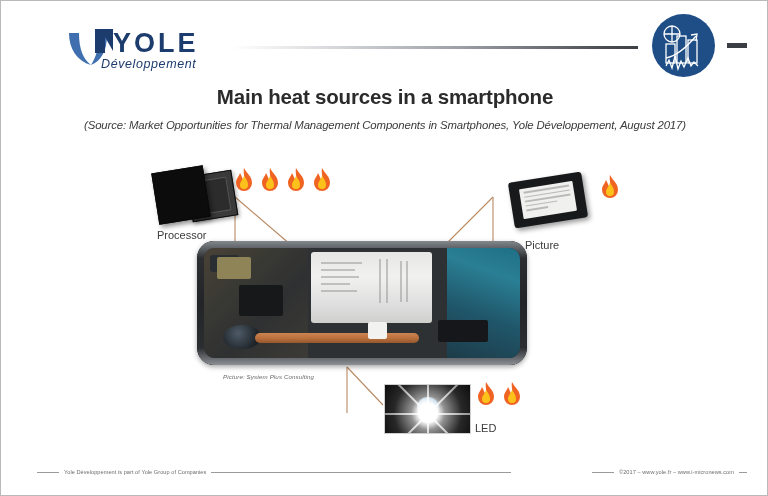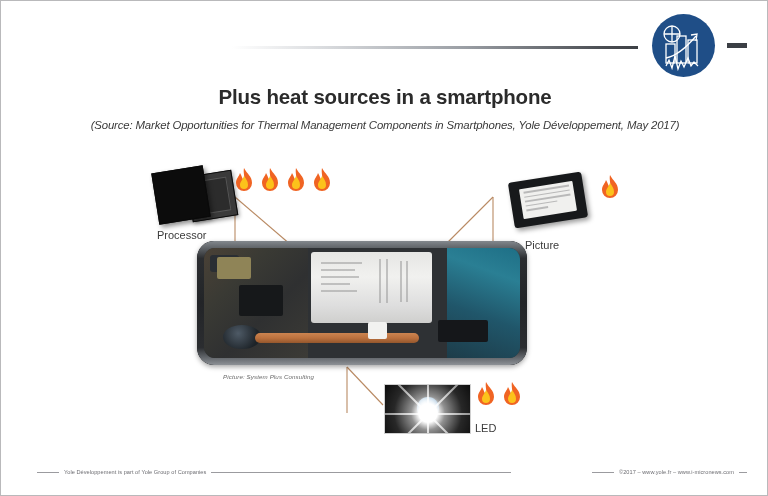--- a/index.html
+++ b/index.html
@@ -106,42 +106,51 @@
   #foot-l{position:absolute;left:36px;top:0;display:flex;align-items:center;gap:5px;}
   #foot-r{position:absolute;right:22px;top:0;display:flex;align-items:center;gap:5px;}
   .frule{height:1px;background:#9b9b9f;display:block;}
   .ftxt{font-size:5.6px;color:#6d6d72;white-space:nowrap;letter-spacing:.05px;}
 </style>
 </head>
 <body>
 
 <div id="slide">
 
+  <div id="logo">
+    <svg viewBox="0 0 150 58" xmlns="http://www.w3.org/2000/svg">
+      <path d="M8 14 C8 30 16 42 30 46 C22 40 18 30 18 14 Z" fill="#3f6fae"></path>
+      <path d="M30 46 C40 42 46 32 46 16 L38 16 C38 30 34 40 30 46 Z" fill="#3f6fae"></path>
+      <path d="M34 10 L34 34 L44 34 L44 18 L52 32 L52 10 Z" fill="#1c3c6e"></path>
+      <text x="52" y="33" font-family="Liberation Sans, sans-serif" font-size="27" font-weight="bold" fill="#1c3c6e" letter-spacing="3">YOLE</text>
+      <text x="40" y="49" font-family="Liberation Sans, sans-serif" font-size="12.5" font-style="italic" fill="#1c3c6e" letter-spacing=".6">Développement</text>
+    </svg>
+  </div>
 
   <div id="header-rule"></div>
 
   <div id="badge">
     <div class="disc"></div>
     <svg viewBox="0 0 63 63" xmlns="http://www.w3.org/2000/svg">
       <g stroke="#ffffff" stroke-width="1.3" fill="none">
         <circle cx="20" cy="20" r="8"></circle>
         <path d="M12 20 H28 M20 12 V28"></path>
         <rect x="14" y="30" width="9" height="19"></rect>
         <rect x="25" y="22" width="9" height="27"></rect>
         <rect x="36" y="26" width="9" height="23"></rect>
         <path d="M14 44 C24 42 34 34 44 22"></path>
         <path d="M39 21 L45 20 L44 27"></path>
         <path d="M14 52 L17 46 L20 54 L23 42 L26 55 L29 47 L32 53 L36 44 L39 52 L42 48 L46 52"></path>
       </g>
     </svg>
   </div>
   <div id="badge-dash"></div>
 
-  <div id="title">Plus heat sources in a smartphone</div>
-  <div id="subtitle">(Source: Market Opportunities for Thermal Management Components in Smartphones, Yole Développement, May 2017)</div>
+  <div id="title">Main heat sources in a smartphone</div>
+  <div id="subtitle">(Source: Market Opportunities for Thermal Management Components in Smartphones, Yole Développement, August 2017)</div>
 
   <svg id="leaders" viewBox="0 0 768 496" xmlns="http://www.w3.org/2000/svg">
     <g stroke="#b98a63" stroke-width="1.1" fill="none">
       <path d="M234 196 L234 240"></path>
       <path d="M234 196 L290 244"></path>
       <path d="M492 196 L492 240"></path>
       <path d="M492 196 L444 244"></path>
       <path d="M346 366 L382 404"></path>
       <path d="M346 366 L346 412"></path>
     </g>

